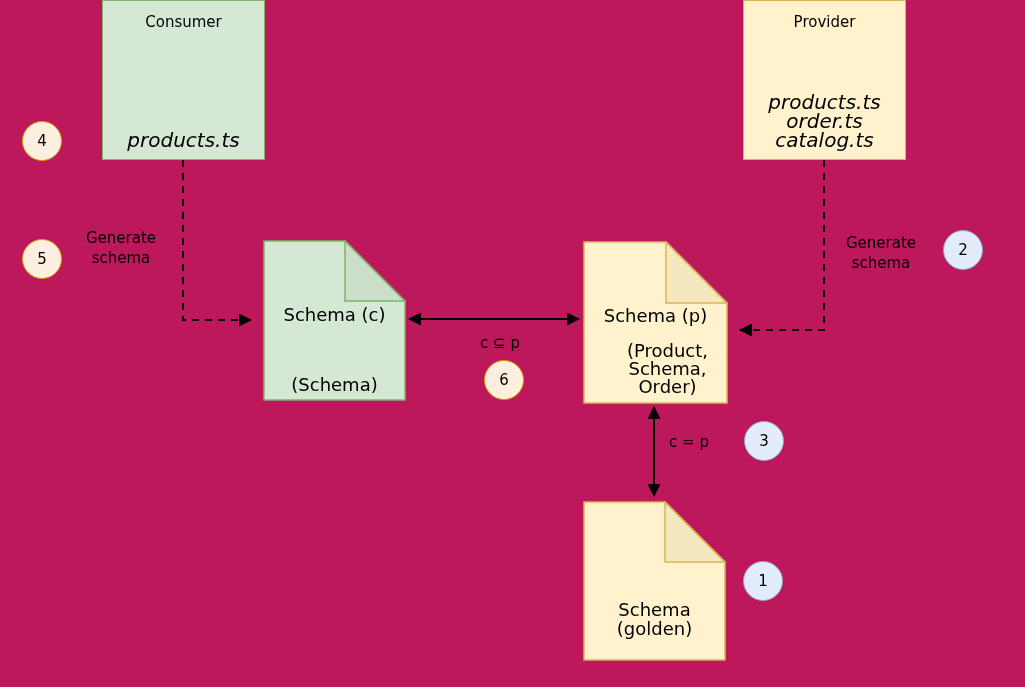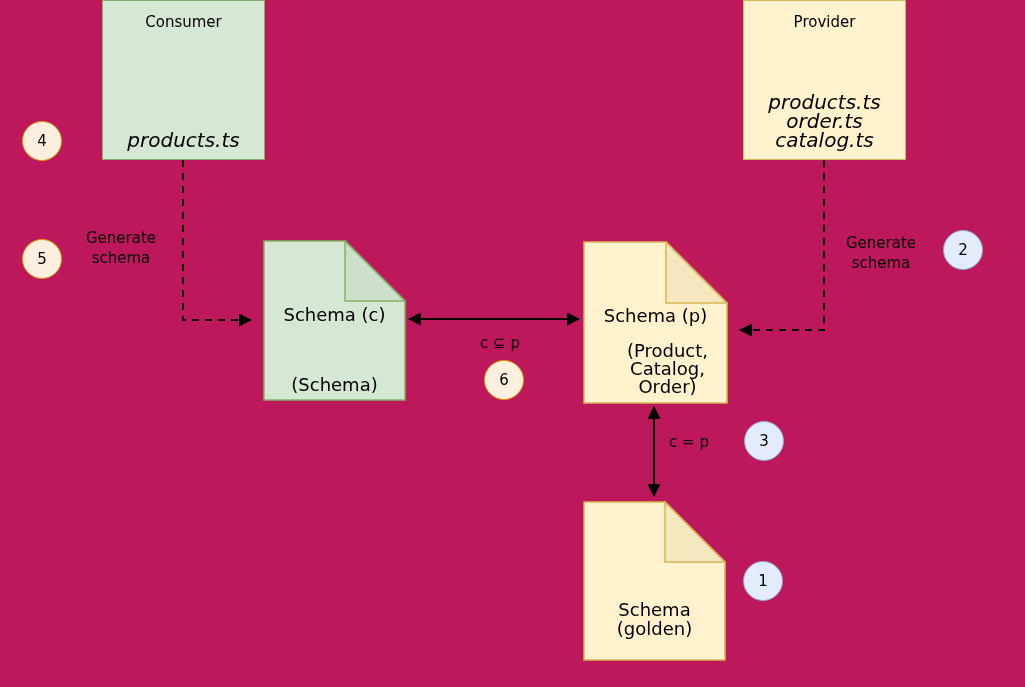--- a/index.html
+++ b/index.html
@@ -99,21 +99,21 @@
   </div>
 
   <div class="doc" style="left:583px;top:241px;width:145px;height:163px;">
     <svg width="145" height="163" viewBox="0 0 145 163">
       <polygon class="doc-body-yellow" points="1,1 83,1 144,62 144,162 1,162"></polygon>
       <polygon class="doc-fold-yellow" points="83,1 144,62 83,62"></polygon>
     </svg>
     <div class="doc-text" style="top:66px;">Schema (p)</div>
     <div class="doc-text" style="top:101px;padding-left:24px;">
       <span>(Product,</span>
-      <span>Catalog,</span>
+      <span>Schema,</span>
       <span>Order)</span>
     </div>
   </div>
 
   <div class="doc" style="left:583px;top:501px;width:143px;height:160px;">
     <svg width="143" height="160" viewBox="0 0 143 160">
       <polygon class="doc-body-yellow" points="1,1 82,1 142,61 142,159 1,159"></polygon>
       <polygon class="doc-fold-yellow" points="82,1 142,61 82,61"></polygon>
     </svg>
     <div class="doc-text" style="top:99px;line-height:19px;">

